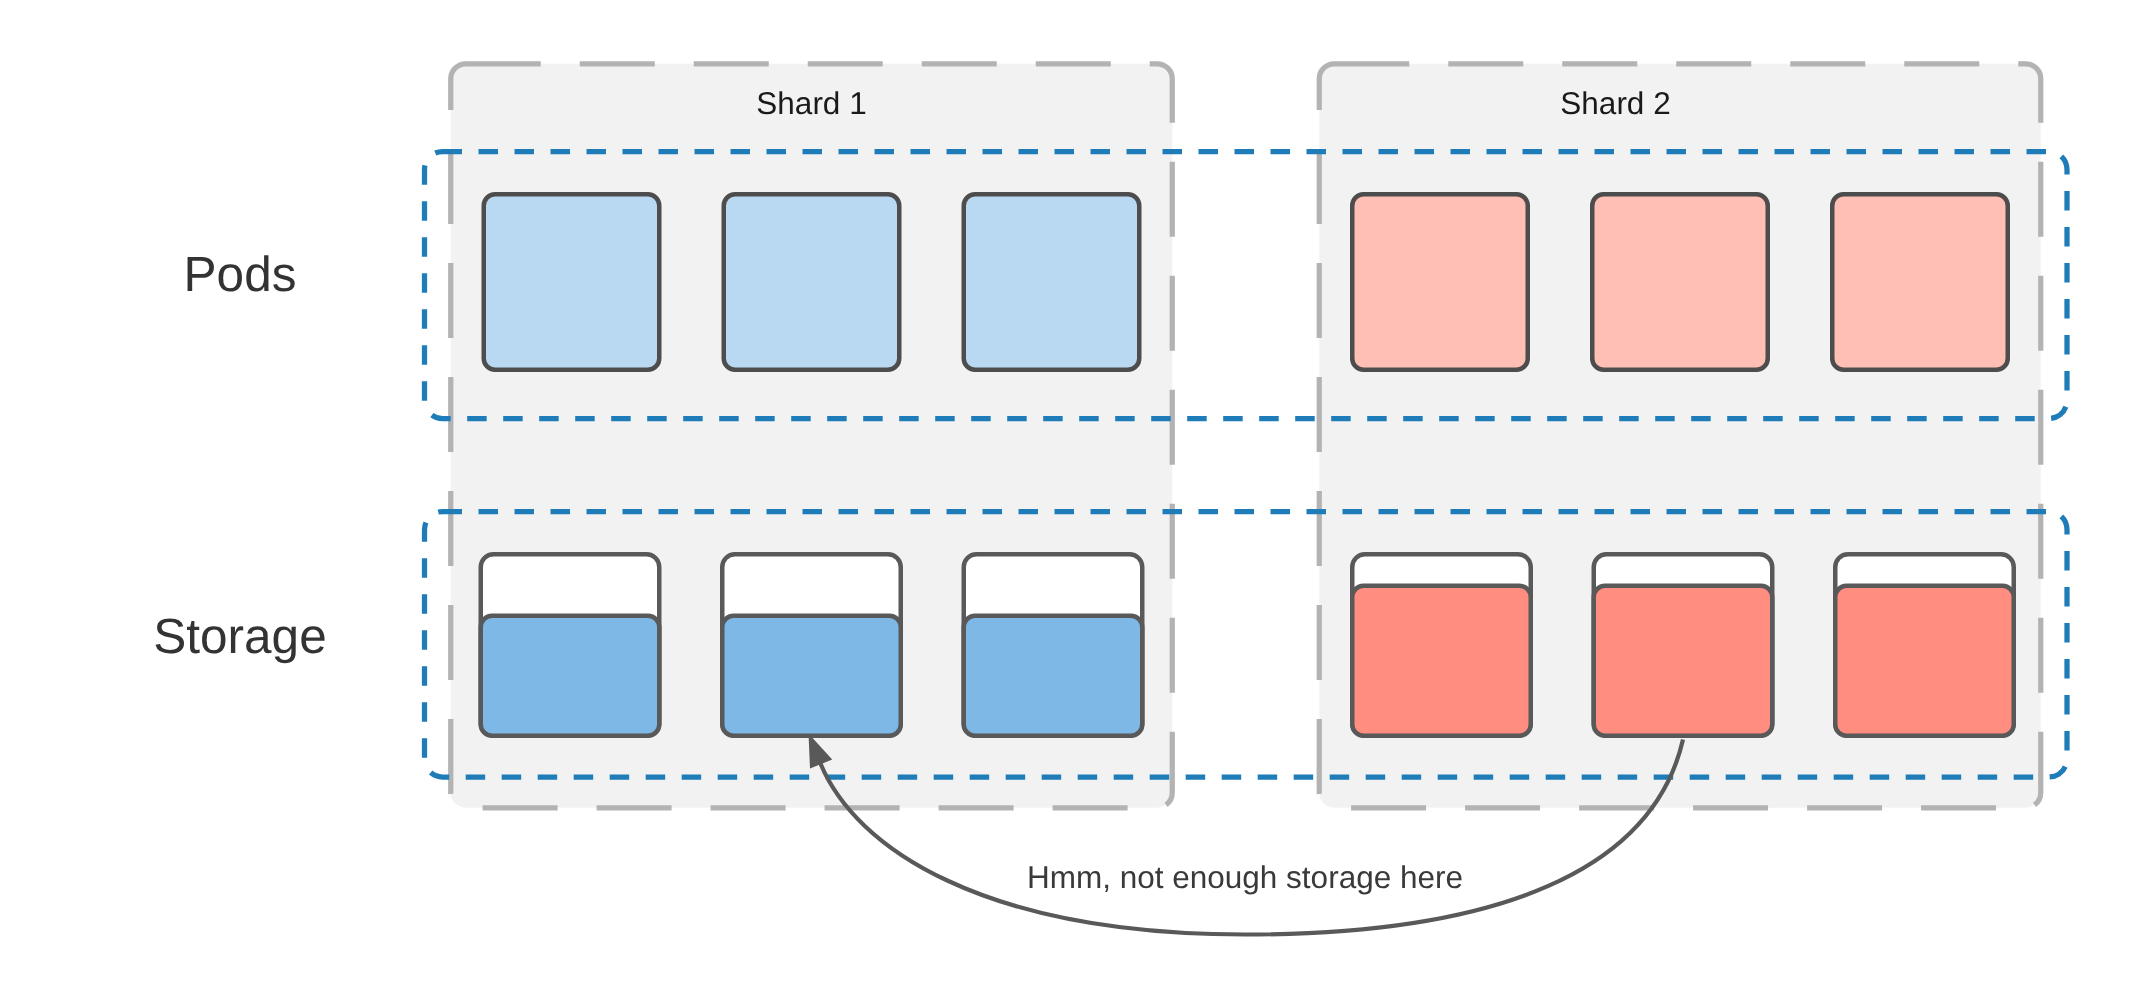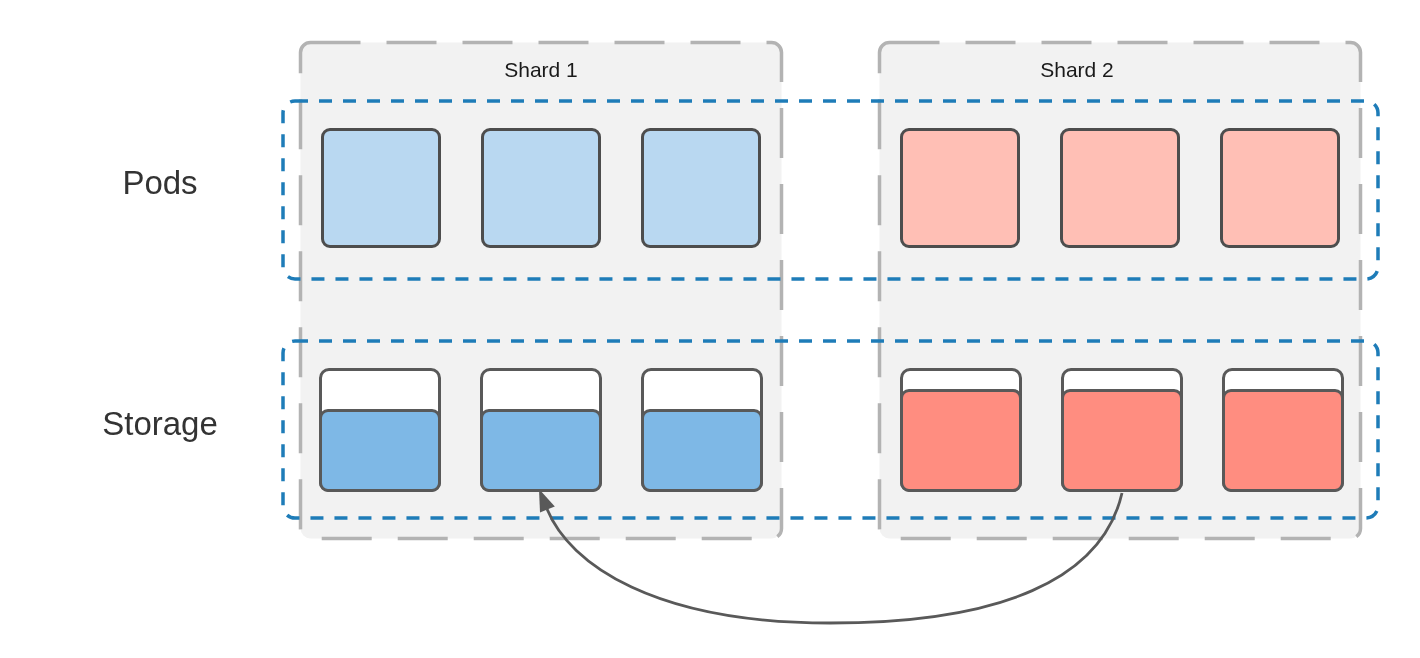--- a/index.html
+++ b/index.html
@@ -147,14 +147,15 @@
         <div class="storage-fill" style="background: rgb(255, 141, 128); height: 103px;"></div>
       </div>
       <div class="storage-unit">
         <div class="storage-fill" style="background: rgb(255, 141, 128); height: 103px;"></div>
       </div>
       <div class="storage-unit">
         <div class="storage-fill" style="background: rgb(255, 141, 128); height: 103px;"></div>
       </div>
     </div>
 
+  <div class="annotation">Hmm, not enough storage here</div>
 
 </div>
 
 </body></html>

